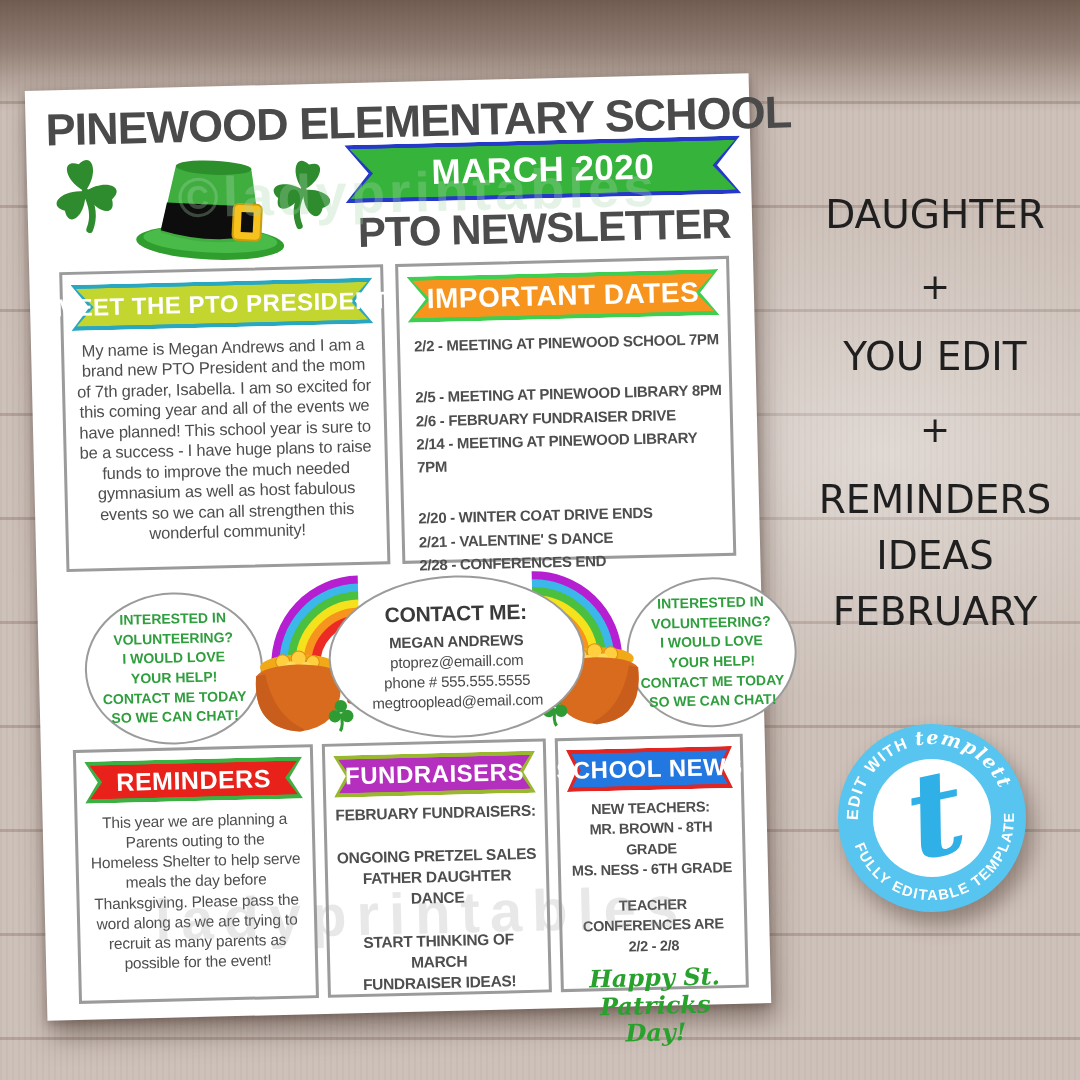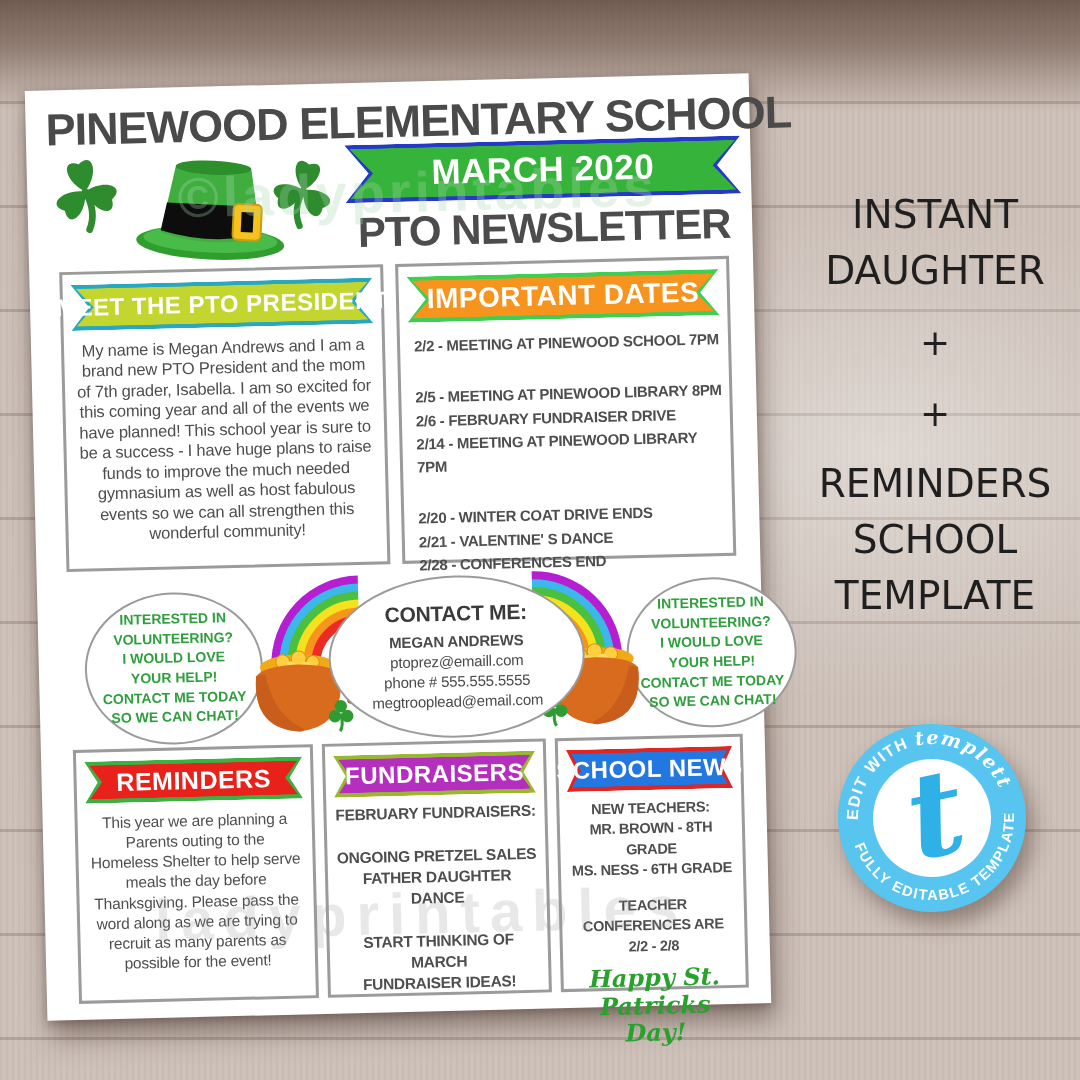--- a/index.html
+++ b/index.html
@@ -280,27 +280,27 @@
         <div class="greeting">Happy St. Patricks
 Day!</div>
       </div>
     </div>
 
     <div class="wm wm-header">©ladyprintables</div>
     <div class="wm wm-bottom">ladyprintables</div>
   </div>
 
   <div class="promo">
-    <div>INSTANT</div>
     <div>DAUGHTER</div>
     <div class="plus">+</div>
+    <div class="after-plus">YOU EDIT</div>
     <div class="plus">+</div>
     <div class="after-plus">REMINDERS</div>
-    <div>SCHOOL</div>
-    <div>TEMPLATE</div>
+    <div>IDEAS</div>
+    <div>FEBRUARY</div>
   </div>
 
   <div class="badge">
     <svg width="200" height="200" viewBox="0 0 200 200">
       <g transform="rotate(-12 100 100)">
         <circle cx="100" cy="100" r="94" fill="#57c5ef"></circle>
         <circle cx="100" cy="100" r="59" fill="#ffffff"></circle>
         <text x="104" y="138" text-anchor="middle" font-size="118" font-family="DejaVu Serif, serif" font-style="italic" font-weight="bold" fill="#2fb0e6">t</text>
         <defs>
           <path id="arcTop" d="M 26 100 A 74 74 0 0 1 174 100"></path>

